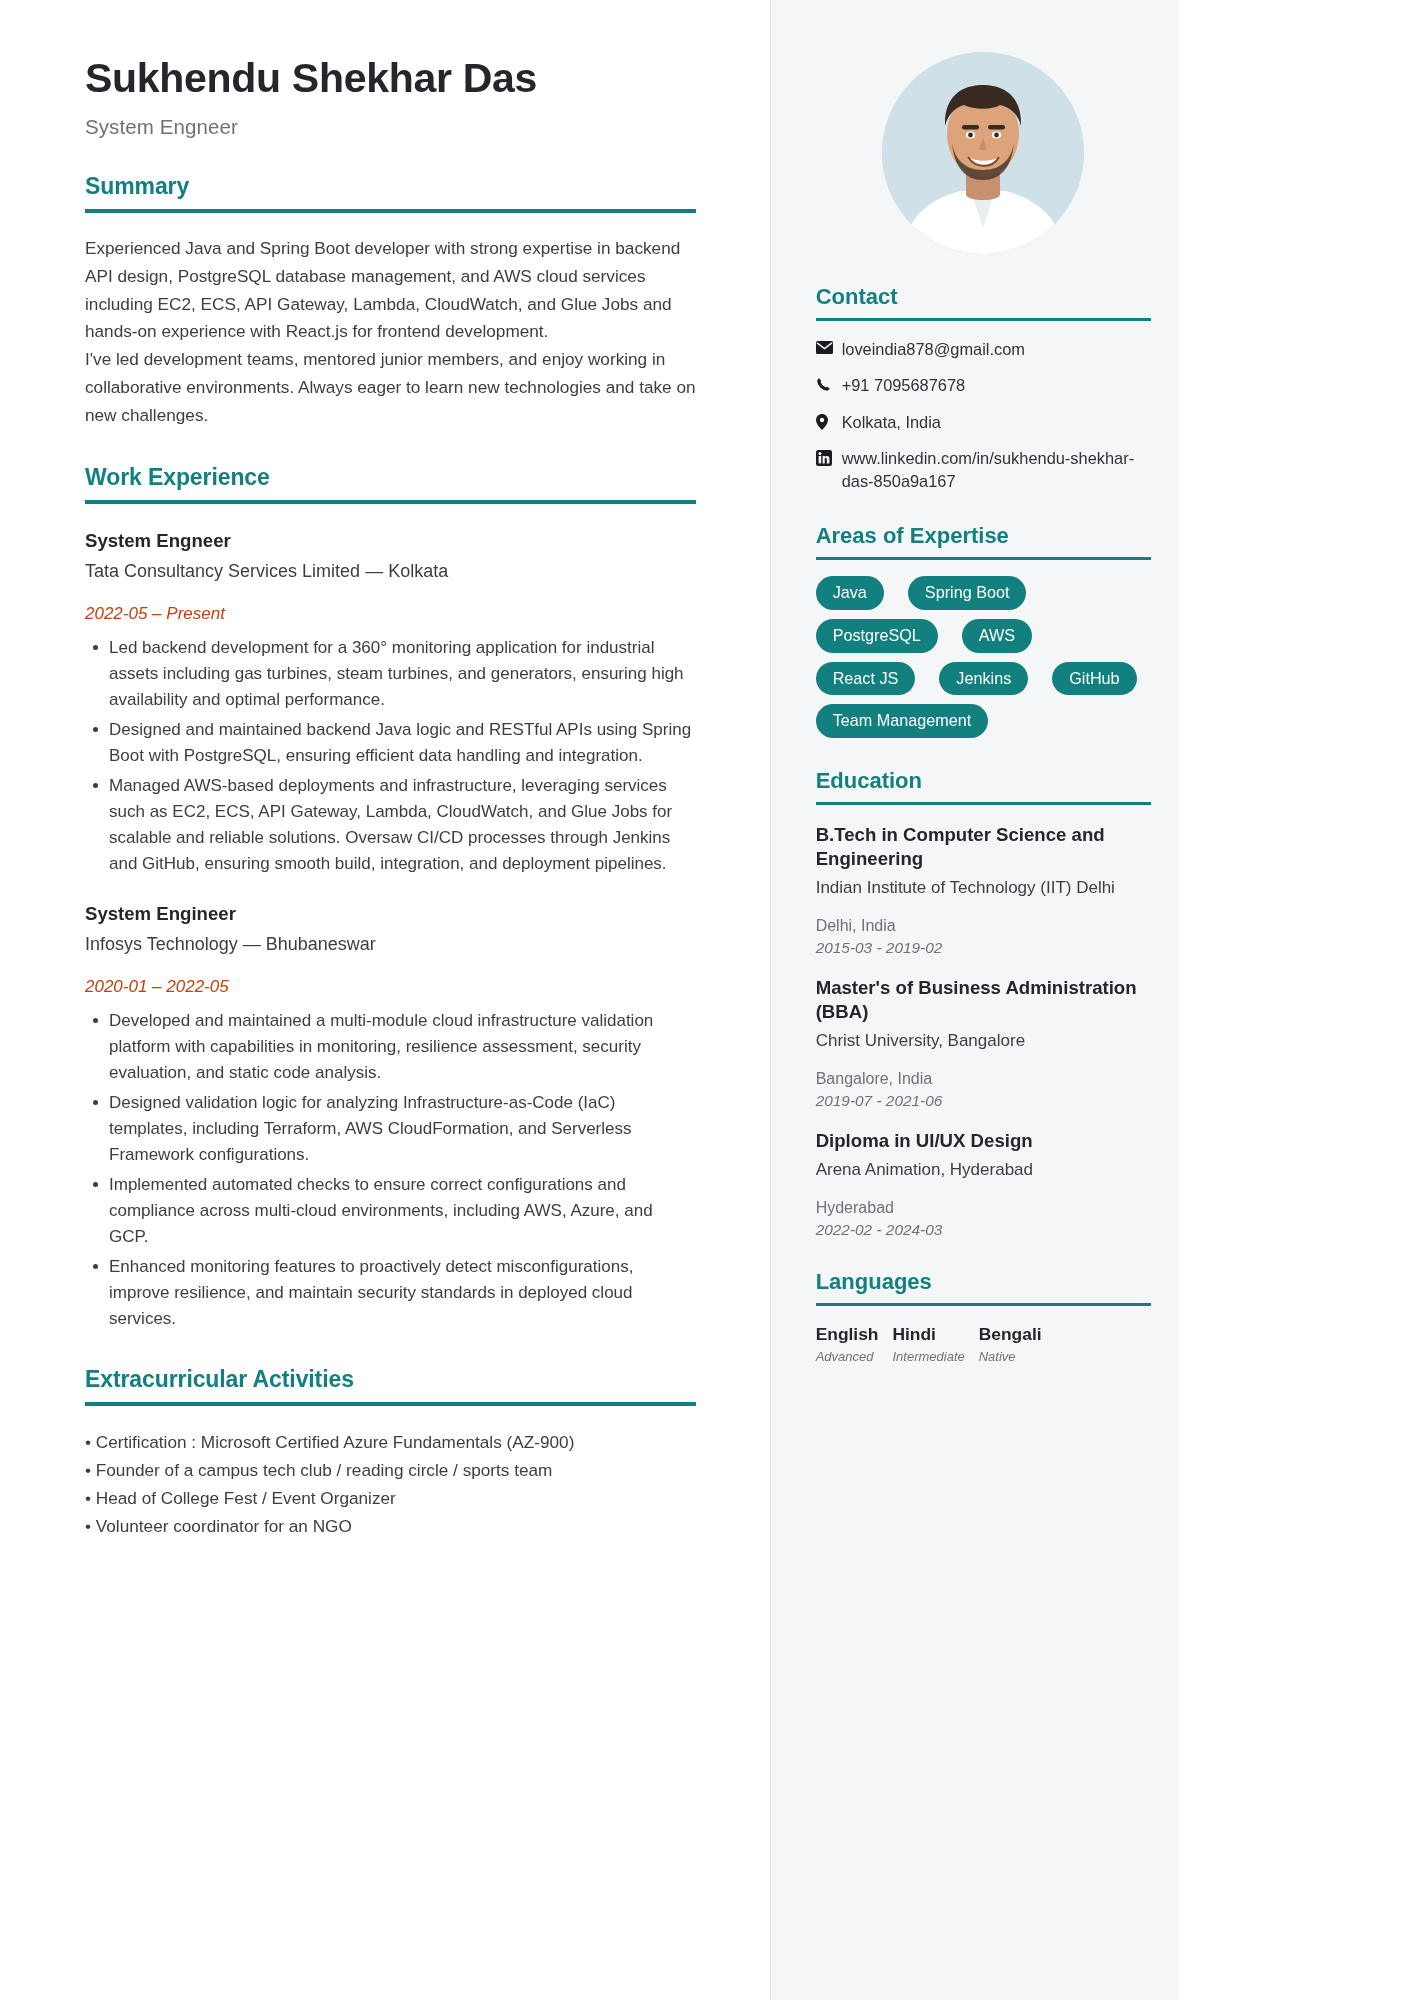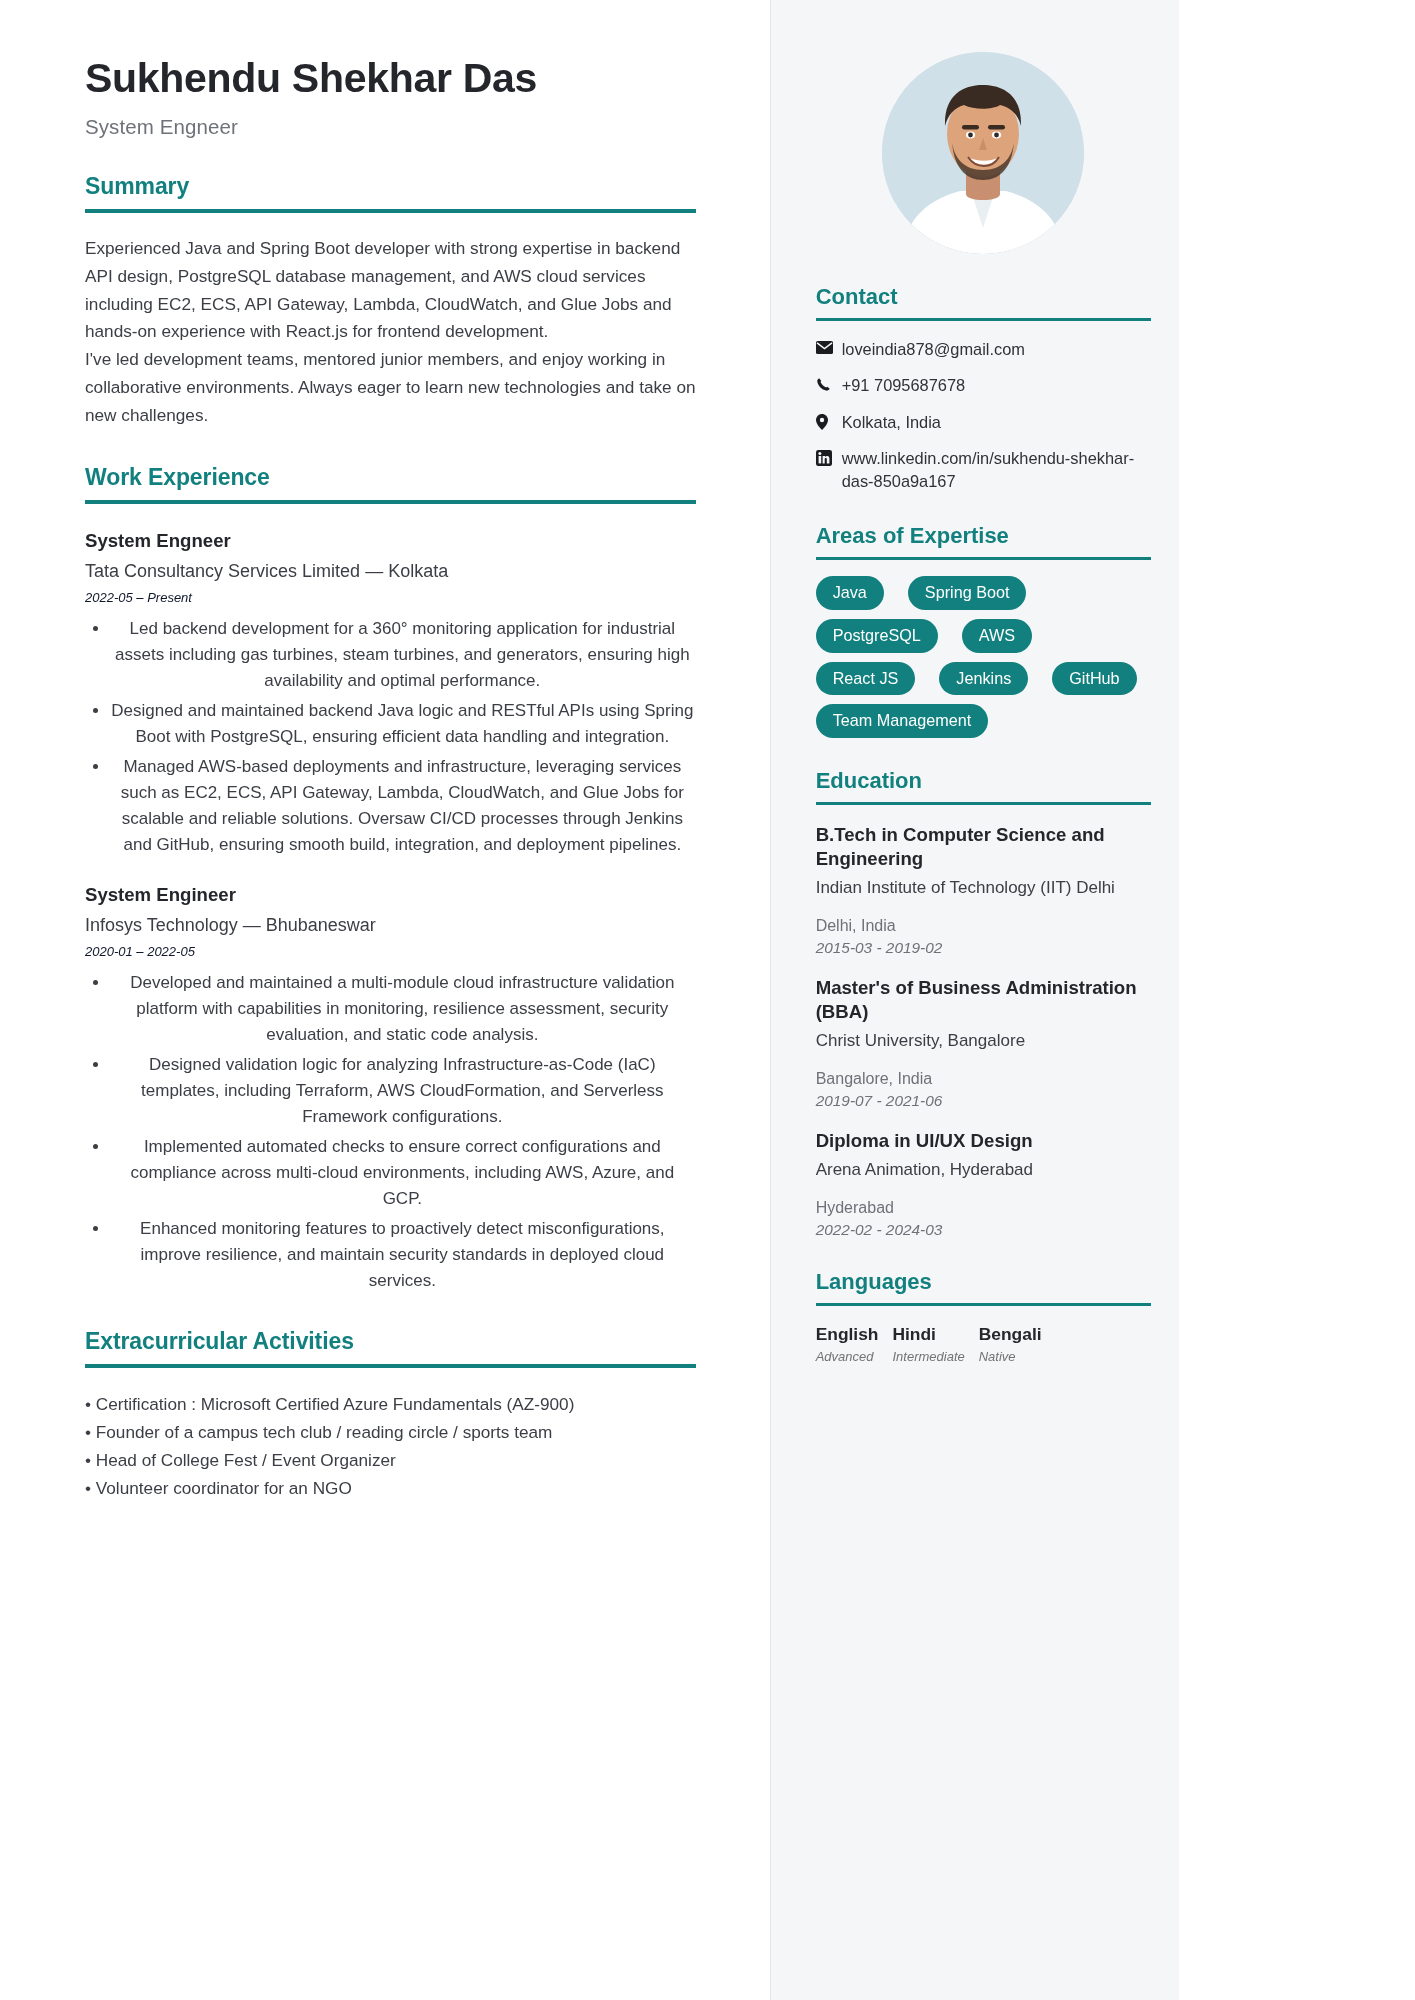--- a/index.html
+++ b/index.html
@@ -67,30 +67,29 @@
     font-size: 18.6px;
     font-weight: bold;
     color: #24262b;
   }
   .job-company {
     font-size: 18px;
     color: #3b3e44;
     margin-top: 9px;
   }
   .job-dates {
-    font-size: 13px;
+    font-size: 17px;
     font-style: italic;
-    color: #0f172a;
-    margin-top: 8px;
+    color: #c2410c;
+    margin-top: 22px;
   }
   ul.bullets {
     margin-top: 11px;
     padding-left: 21px;
     list-style: none;
-    text-align: center;
   }
   ul.bullets li {
     position: relative;
     font-size: 17px;
     line-height: 1.53;
     color: #3b3e44;
     margin-top: 4px;
     padding-left: 3px;
   }
   ul.bullets li::before {

